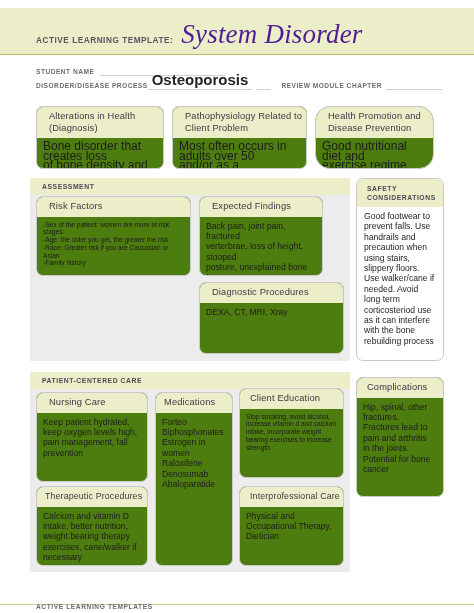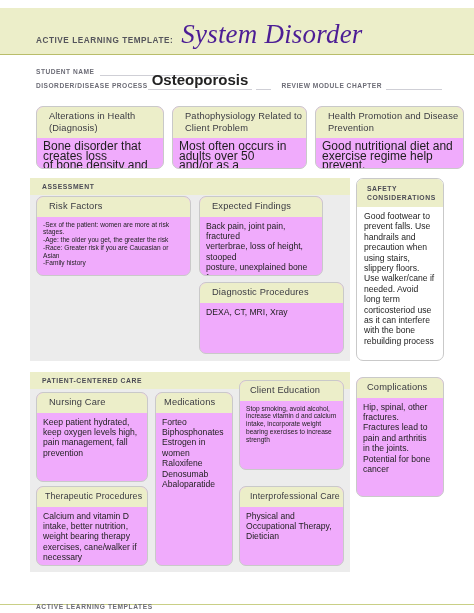--- a/index.html
+++ b/index.html
@@ -52,21 +52,21 @@
   .fillval{
     font-size:15px;font-weight:bold;color:#232323;
     padding:0 4px 1px 4px;white-space:nowrap;
     border-bottom:1px solid #cfcfd6;
   }
   .sp{flex:1 1 auto;}
 
   
   .card{
     position:absolute;
-    background:#f0abfc;
+    background:#4d7c0f;
     border:1px solid #c9c9c9;
     border-radius:7px;
     overflow:hidden;
     box-sizing:border-box;
   }
   .card-hd{
     background:#eceec9;
     padding:4px 0 4px 12px;
     font-size:9.3px;
     color:#3a3a42;
@@ -166,21 +166,21 @@
   </div>
 
   <div class="card" style="left:172px;top:106px;width:135px;height:63px;">
     <div class="card-hd">Pathophysiology Related
 to Client Problem</div>
     <div class="card-bd">Most often occurs in adults over 50
 and/or as a complication of
 another disorder</div>
   </div>
 
-  <div class="card" style="left:315px;top:106px;width:149px;height:63px;">
+  <div class="card" style="left:315px;top:106px;width:119px;height:63px;border-radius:15px;">
     <div class="card-hd">Health Promotion and
 Disease Prevention</div>
     <div class="card-bd">Good nutritional diet and
 exercise regime help prevent.
 Increase vitamin D</div>
   </div>
 
   <div class="band" style="left:30px;top:178px;width:320px;height:183px;">
     <div class="band-hd">ASSESSMENT</div>
   </div>
@@ -243,21 +243,21 @@
     <div class="card-hd" style="padding-left:8px">Medications</div>
     <div class="card-bd big">Forteo
 Biphosphonates
 Estrogen in
 women
 Raloxifene
 Denosumab
 Abaloparatide</div>
   </div>
 
-  <div class="card" style="left:239px;top:380px;width:105px;height:90px;">
+  <div class="card" style="left:239px;top:388px;width:105px;height:90px;">
     <div class="card-hd" style="padding-left:10px">Client Education</div>
     <div class="card-bd small">Stop smoking, avoid alcohol,
 increase vitamin d and calcium
 intake, incorporate weight
 bearing exercises to increase
 strength</div>
   </div>
 
   <div class="card" style="left:239px;top:486px;width:105px;height:80px;">
     <div class="card-hd" style="padding-left:10px;font-size:8.8px">Interprofessional Care</div>

